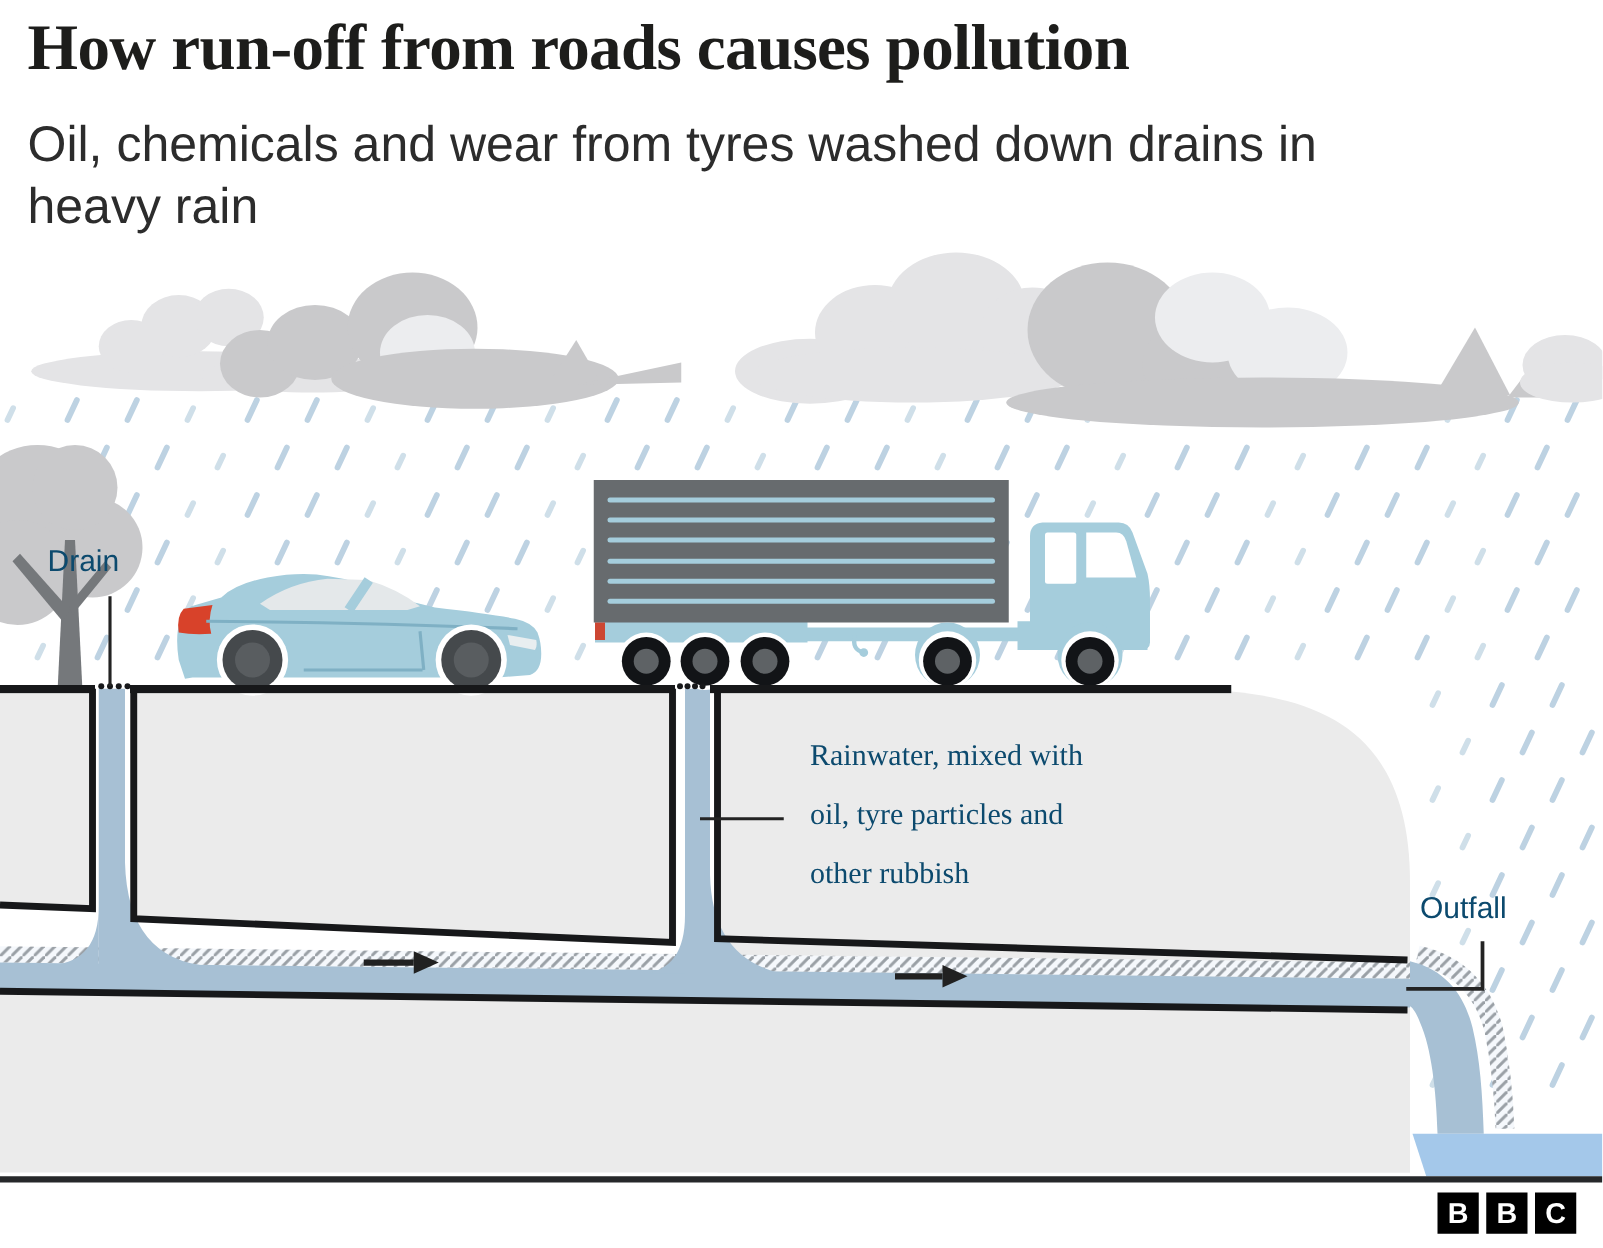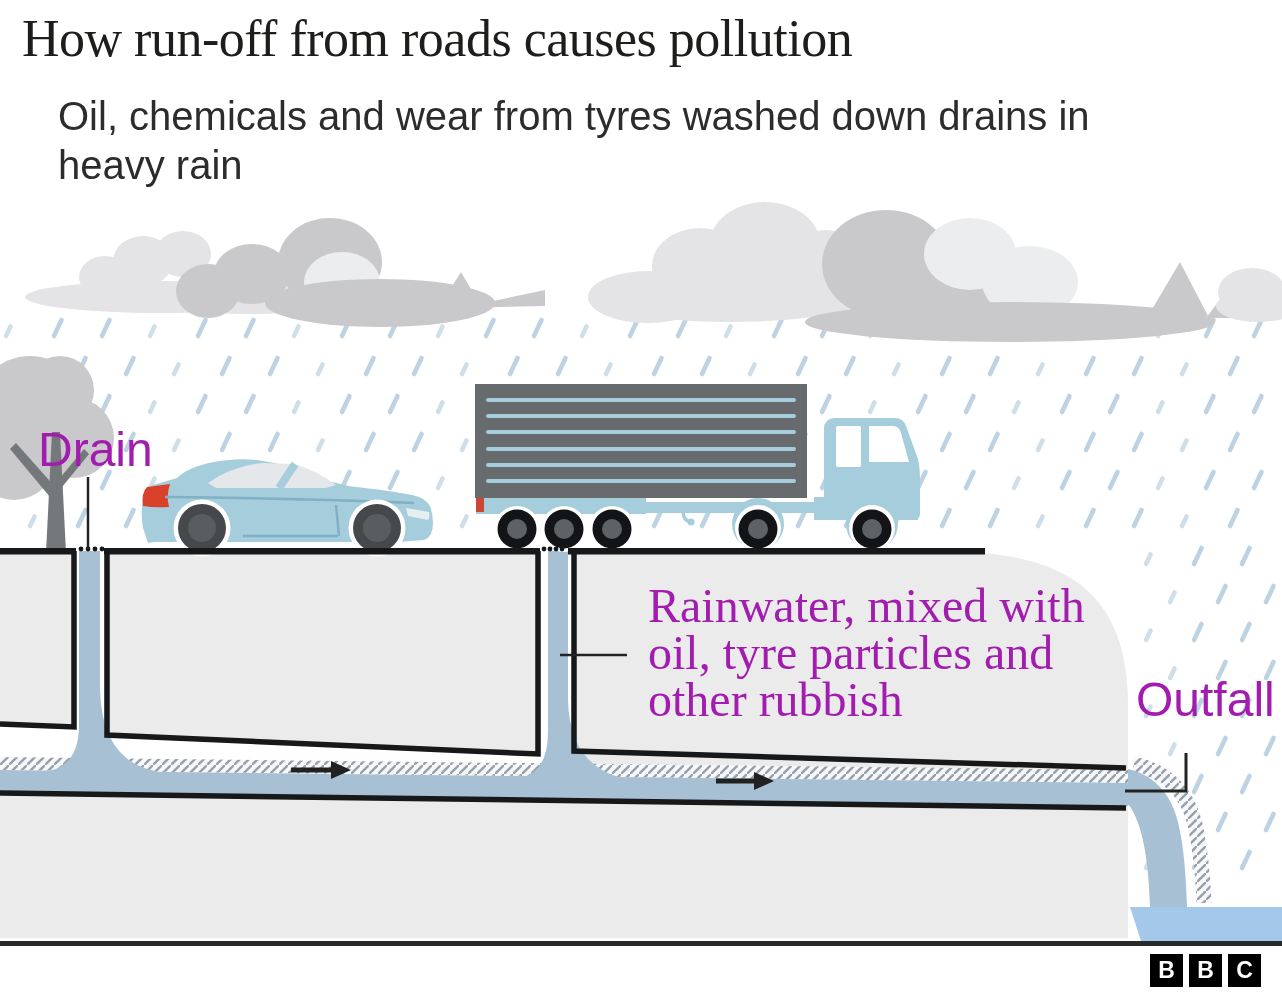--- a/index.html
+++ b/index.html
@@ -1,28 +1,28 @@
 <!DOCTYPE html>
 <html><head>
 <meta charset="utf-8">
 <style>
   html,body{margin:0;padding:0;background:#fff;}
   #page{position:relative;width:1282px;height:998px;background:#ffffff;overflow:hidden;
         font-family:"Liberation Sans",sans-serif;}
   #gfx{position:absolute;left:0;top:0;width:1282px;height:998px;}
   .title{position:absolute;left:22px;top:8px;width:1220px;
-         font-family:"Liberation Serif",serif;font-weight:400;font-size:52px;
+         font-family:"Liberation Serif",serif;font-weight:700;font-size:52px;
          letter-spacing:-0.5px;color:#1d1d1b;line-height:62px;}
   .subtitle{position:absolute;left:22px;top:92px;width:1200px;
-         font-size:40px;color:#2c2c2c;line-height:49px;white-space:pre-line;margin-left:36px;}
-  .diagram-label{position:absolute;font-size:48px;color:#a21caf;line-height:47px;
+         font-size:40px;color:#2c2c2c;line-height:49px;white-space:pre-line;}
+  .diagram-label{position:absolute;font-size:24px;color:#0c4a6e;line-height:47px;
          white-space:pre-line;}
   #drain-label{left:38px;top:426px;}
   #rainwater-label{left:648px;top:582px;font-family:Liberation Serif, serif;}
-  #outfall-label{left:1136px;top:676px;}
+  #outfall-label{left:1136px;top:703px;}
   #bbc-logo{position:absolute;left:1150px;top:954px;display:flex;gap:6px;}
   .bbc-box{width:33px;height:33px;background:#000;color:#fff;display:flex;
            align-items:center;justify-content:center;font-weight:700;font-size:23px;}
 </style>
 </head>
 <body>
 
 <div id="page">
 
 <svg id="gfx" viewBox="0 0 1282 998">

